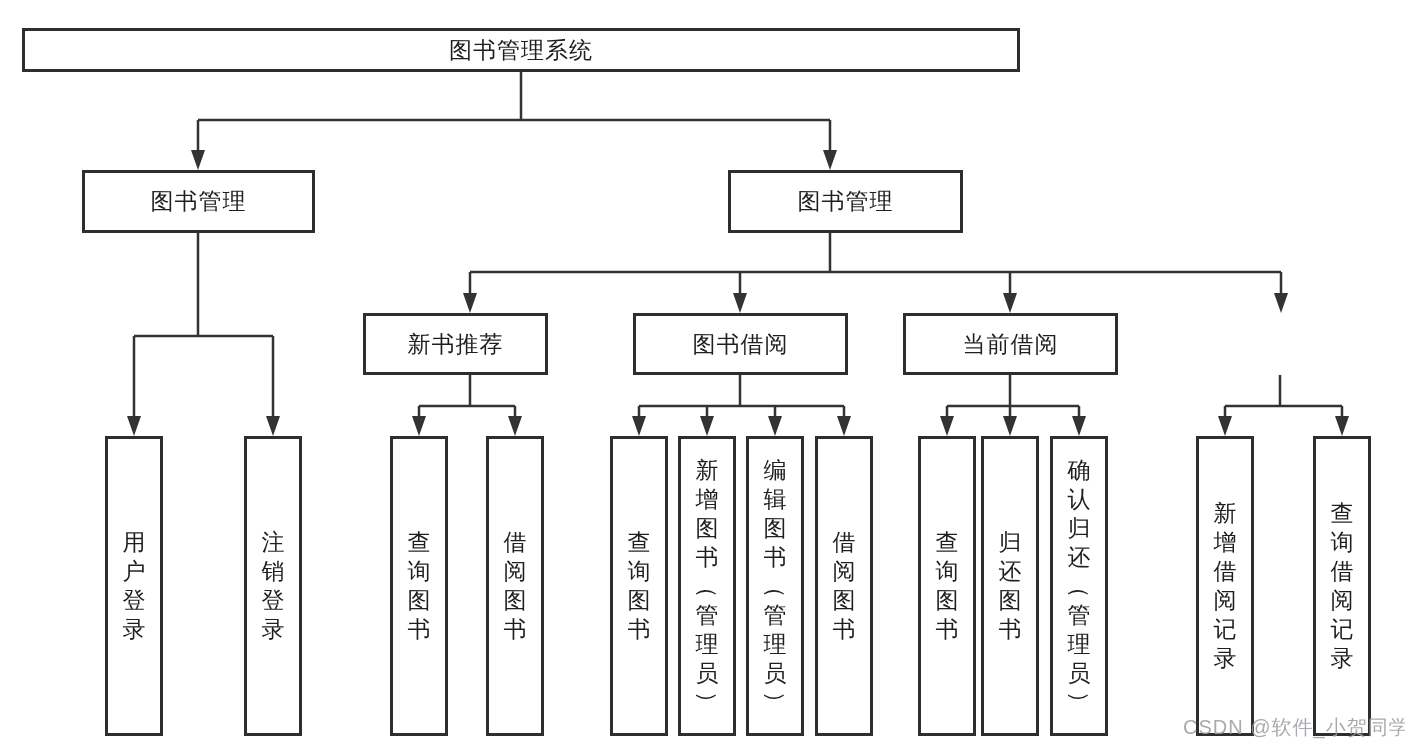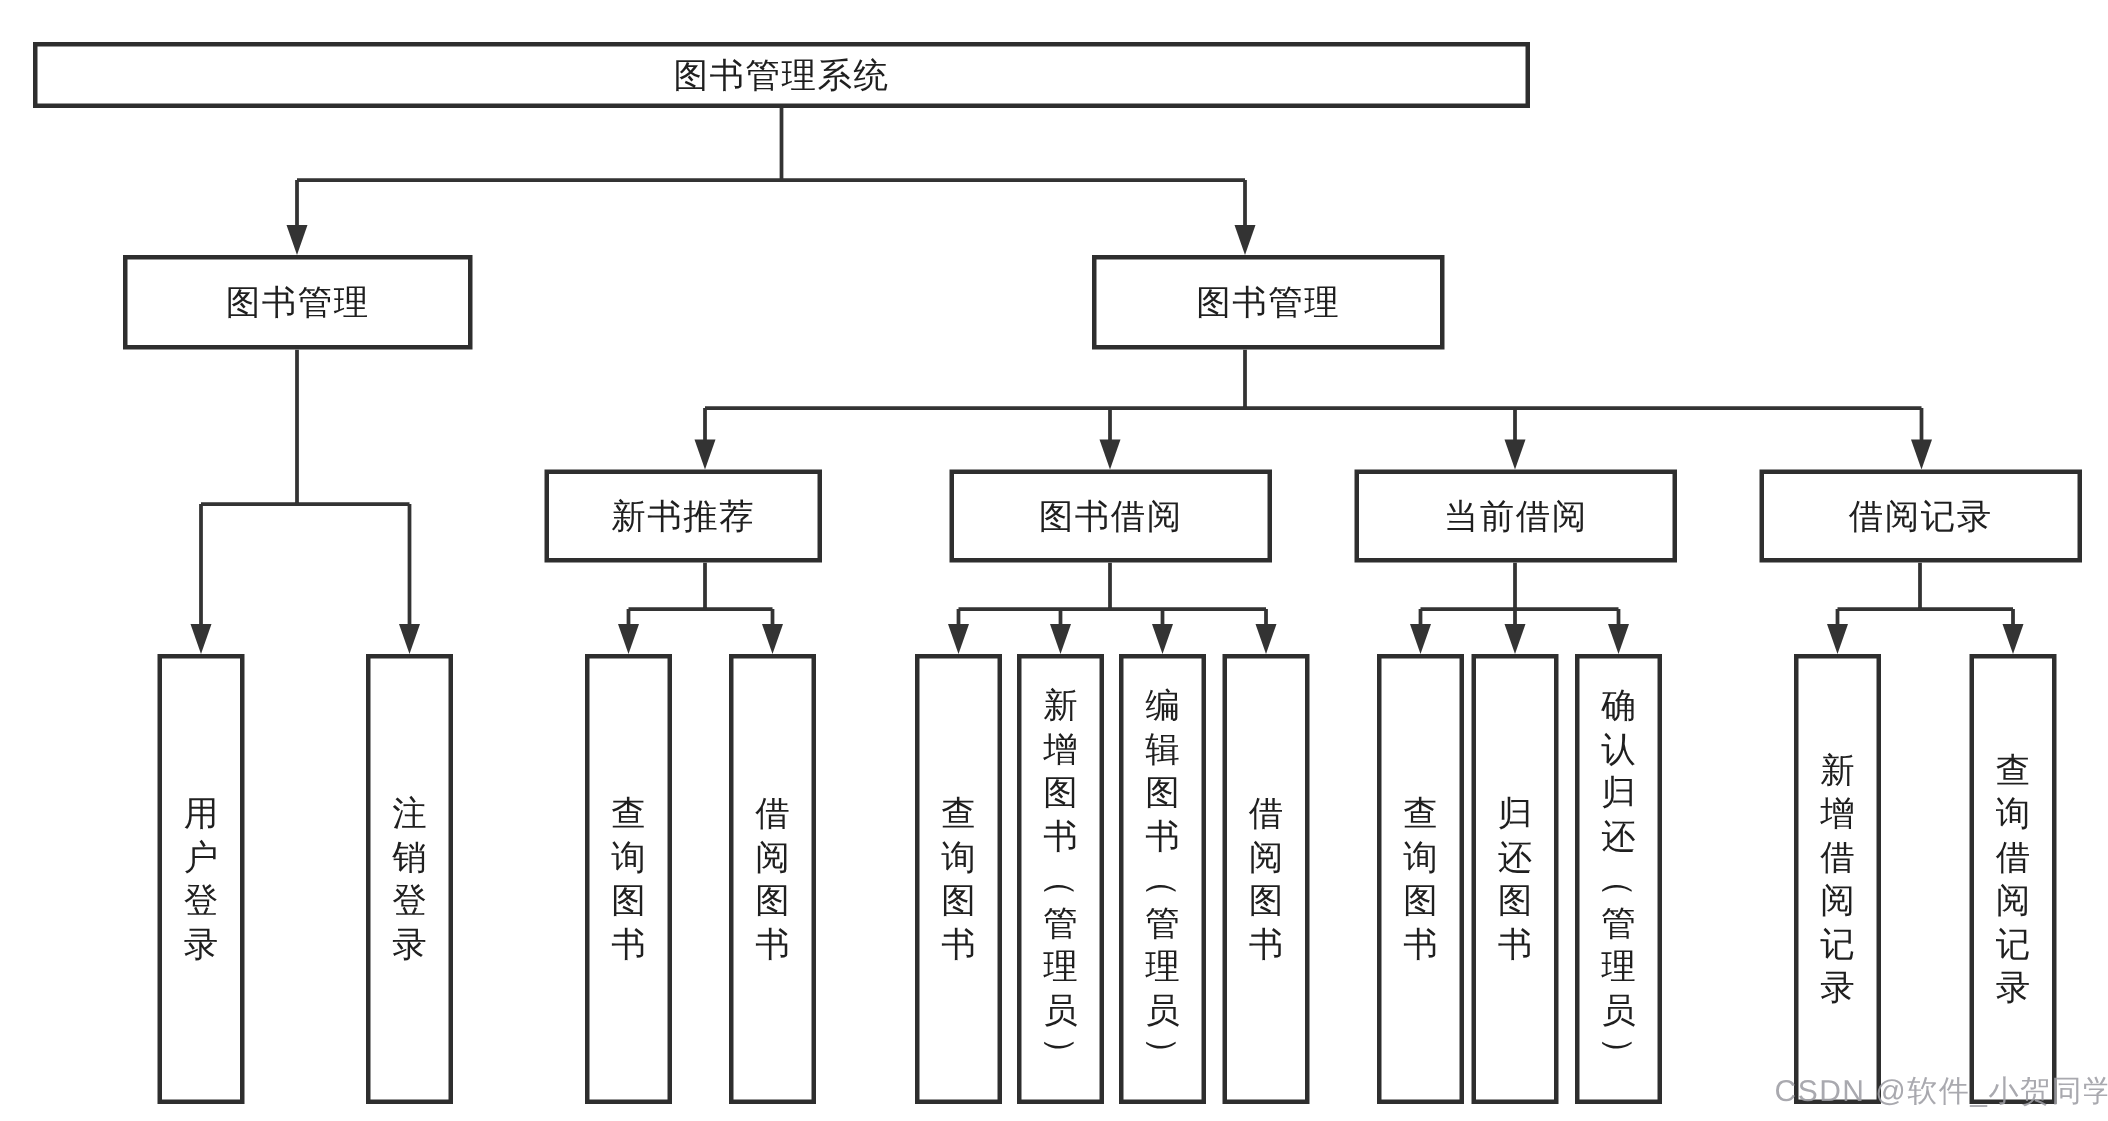--- a/index.html
+++ b/index.html
@@ -67,23 +67,20 @@
 
   <div class="box" style="left:363px;top:313px;width:185px;height:62px">
     <span class="hlabel">新书推荐</span>
   </div>
   <div class="box" style="left:903px;top:313px;width:215px;height:62px">
     <span class="hlabel">当前借阅</span>
   </div>
   <div class="box" style="left:633px;top:313px;width:215px;height:62px">
     <span class="hlabel">图书借阅</span>
   </div>
-  <div class="box" style="left:1173px;top:313px;width:215px;height:62px">
-    <span class="hlabel">借阅记录</span>
-  </div>
 
   <div class="box vbox" style="left:105px">
     <span class="vtext">
         <span>用</span>
         <span>户</span>
         <span>登</span>
         <span>录</span>
       </span>
   </div>
   <div class="box vbox" style="left:244px">

